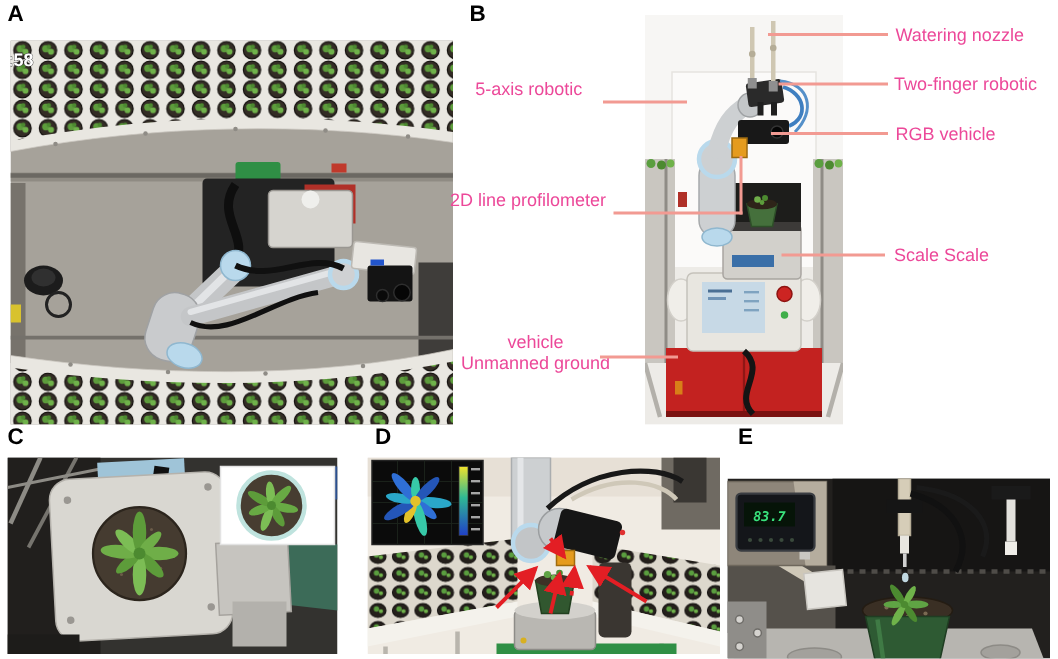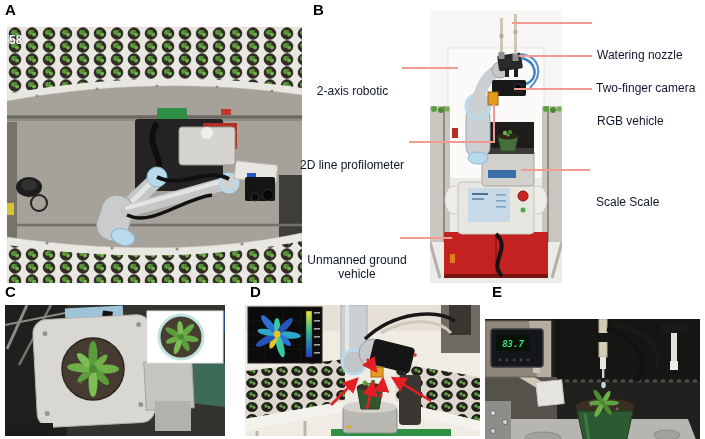--- a/index.html
+++ b/index.html
@@ -1,20 +1,20 @@
 <!DOCTYPE html>
 <html><head>
 <meta charset="utf-8">
 <style>
   html,body{margin:0;padding:0;background:#ffffff;}
   body{width:705px;height:439px;font-family:"Liberation Sans",sans-serif;}
   .fig{position:relative;width:705px;height:439px;background:#ffffff;overflow:hidden;}
   .pletter{position:absolute;font-weight:bold;font-size:15px;color:#000;letter-spacing:.5px;}
   .photo{position:absolute;display:block;}
-  .callout{position:absolute;font-size:12px;color:#0f172a;line-height:14px;white-space:nowrap;margin-top:32px;}
+  .callout{position:absolute;font-size:12px;color:#ec4899;line-height:14px;white-space:nowrap;}
   .callout.center{text-align:center;white-space:normal;}
   .lead{position:absolute;height:2px;background:#f29a92;}
   .leadv{position:absolute;width:2px;background:#f29a92;}
   svg{display:block;}
 </style>
 </head>
 <body>
 
 <div class="fig">
 
@@ -185,40 +185,40 @@
         <circle cx="71.5" cy="26" r="2.2" fill="#b5ad97"></circle>
           <circle cx="85.5" cy="22" r="2.2" fill="#b5ad97"></circle>
       </g>
     </svg>
   </div>
 
   <div class="lead" style="left:512px;top:22px;width:80px;"></div>
   <div class="callout" style="left:597px;top:16px;">Watering nozzle</div>
 
   <div class="lead" style="left:519px;top:55px;width:73px;"></div>
-  <div class="callout" style="left:596px;top:49px;">Two-finger camera</div>
+  <div class="callout" style="left:596px;top:49px;">Two-finger robotic</div>
 
   <div class="lead" style="left:514px;top:88px;width:78px;"></div>
   <div class="callout" style="left:597px;top:82px;">RGB vehicle</div>
 
   <div class="lead" style="left:521px;top:169px;width:69px;"></div>
   <div class="callout" style="left:596px;top:163px;">Scale Scale</div>
 
   <div class="callout center" style="left:305px;top:52px;width:95px;">
-    <div>2-axis robotic</div>
+    <div>5-axis robotic</div>
   </div>
   <div class="lead" style="left:402px;top:67px;width:56px;"></div>
 
   <div class="callout" style="left:300px;top:126px;">2D line profilometer</div>
   <div class="lead" style="left:409px;top:141px;width:86px;"></div>
   <div class="leadv" style="left:493px;top:104px;height:39px;"></div>
 
   <div class="callout center" style="left:302px;top:221px;width:110px;">
+    <div>vehicle</div>
     <div>Unmanned ground</div>
-    <div>vehicle</div>
   </div>
   <div class="lead" style="left:400px;top:237px;width:52px;"></div>
 
   <div class="photo" style="left:5px;top:305px;width:220px;height:131px;">
     <svg width="220" height="131" viewBox="0 0 220 131">
       <rect width="220" height="131" fill="#33322f"></rect>
       <rect x="0" y="0" width="62" height="131" fill="#211f1d"></rect>
       <polygon points="150,52 220,58 220,102 150,94" fill="#3c6b58"></polygon>
       <path d="M22,0 L2,44" stroke="#8d8b85" stroke-width="3"></path>
       <path d="M46,0 L14,60" stroke="#76746e" stroke-width="2.5"></path>

